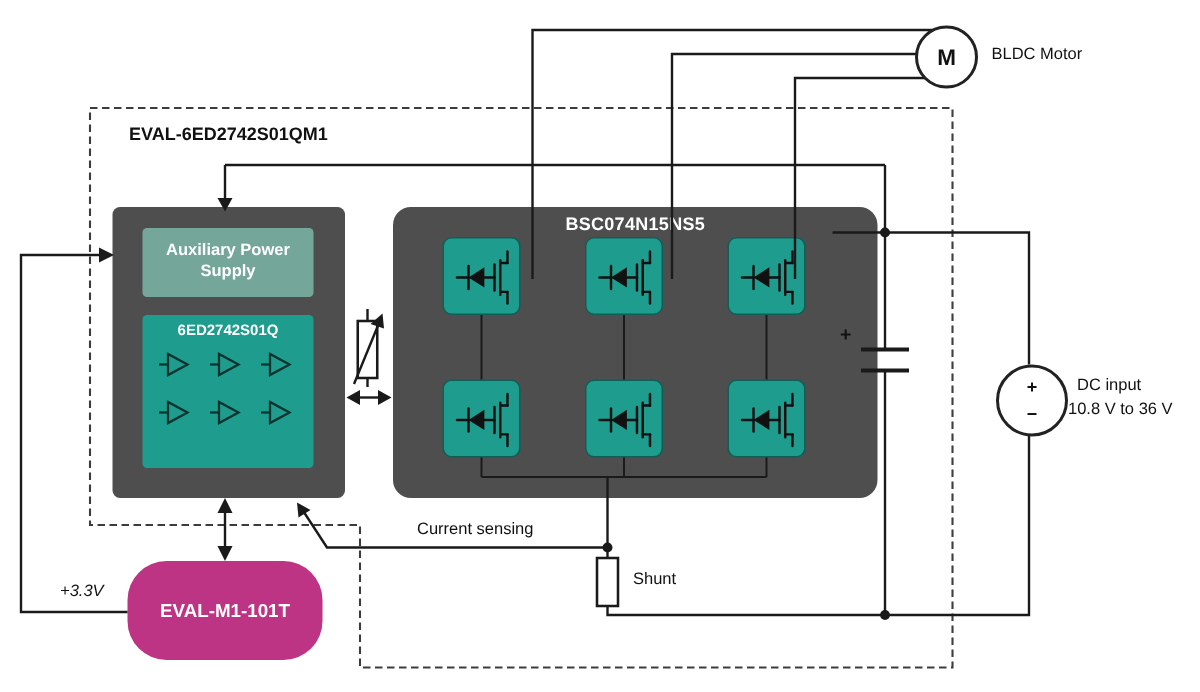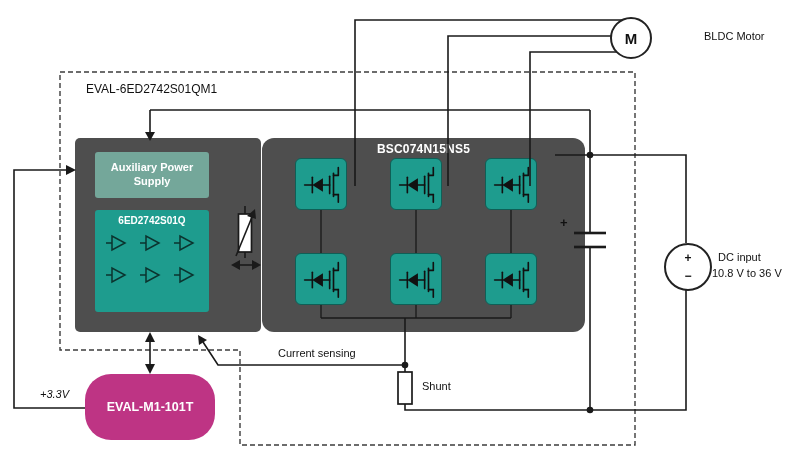--- a/index.html
+++ b/index.html
@@ -4,21 +4,21 @@
 <style>
   :root{
     --dark:#4e4e4e; --teal:#1e9c8e; --aux:#74a79a; --pink:#be3484; --wire:#1a1a1a;
   }
   html,body{margin:0;padding:0;background:#fff;}
   .stage{position:relative;width:800px;height:461px;background:#fff;overflow:hidden;
          font-family:"Liberation Sans",sans-serif;color:#111;}
   .abs{position:absolute;border-radius:26px;}
   
   .block{position:absolute;background:var(--dark);border-radius:5px;z-index:1;}
-  .block-driver{left:75px;top:138px;width:155px;height:194px;padding-left:31px;}
+  .block-driver{left:75px;top:138px;width:155px;height:194px;}
   .aux{position:absolute;left:20px;top:14px;width:114px;height:46px;background:var(--aux);
        border-radius:3px;color:#fff;font-weight:bold;font-size:11px;line-height:1.25;
        display:flex;align-items:center;justify-content:center;text-align:center;padding:2px;box-sizing:border-box;}
   .drv{position:absolute;left:20px;top:72px;width:114px;height:102px;background:var(--teal);border-radius:3px;}
   .drv-title{color:#fff;font-weight:bold;font-size:10px;text-align:center;margin-top:5px;}
   .drv-tris{display:block;margin:4px auto 0 auto;}
   .block-fets{left:262px;top:138px;width:323px;height:194px;border-radius:12px;}
   .fets-title{color:#fff;font-weight:bold;font-size:12px;text-align:center;margin-top:4px;letter-spacing:.2px;}
   .cell{position:absolute;width:52px;height:52px;background:var(--teal);border:1px solid #0f5f56;
         border-radius:6px;box-sizing:border-box;}
@@ -29,22 +29,22 @@
         display:flex;align-items:center;justify-content:center;color:#fff;font-weight:bold;font-size:12.5px;}
   
   .motor{left:610px;top:17px;width:38px;height:38px;border:2px solid #222;border-radius:50%;
          background:#fff;z-index:3;display:flex;align-items:center;justify-content:center;
          font-weight:bold;font-size:15px;}
   .dcsrc{left:664px;top:243px;width:44px;height:44px;border:2px solid #222;border-radius:50%;
          background:#fff;z-index:3;display:flex;flex-direction:column;align-items:center;
          justify-content:space-evenly;font-size:12px;font-weight:bold;line-height:1;}
   
   .lbl{position:absolute;z-index:4;font-size:11px;white-space:nowrap;}
-  .board-lbl{left:86px;top:82px;font-size:12px;font-weight:400;}
-  .bldc-lbl{left:704px;top:30px;}
+  .board-lbl{left:86px;top:82px;font-size:12px;font-weight:700;}
+  .bldc-lbl{left:661px;top:30px;}
   .dc1{left:718px;top:251px;}
   .dc2{left:712px;top:267px;}
   .cap-plus{left:560px;top:215px;font-weight:bold;font-size:13px;}
   .v33{left:40px;top:388px;font-style:italic;}
   .cs-lbl{left:278px;top:347px;}
   .sh-lbl{left:422px;top:380px;}
   
   .wires{position:absolute;left:0;top:0;z-index:2;pointer-events:none;}
   .w{stroke:var(--wire);fill:none;stroke-width:1.6;}
   .w-thin{stroke:var(--wire);fill:none;stroke-width:1.3;}

